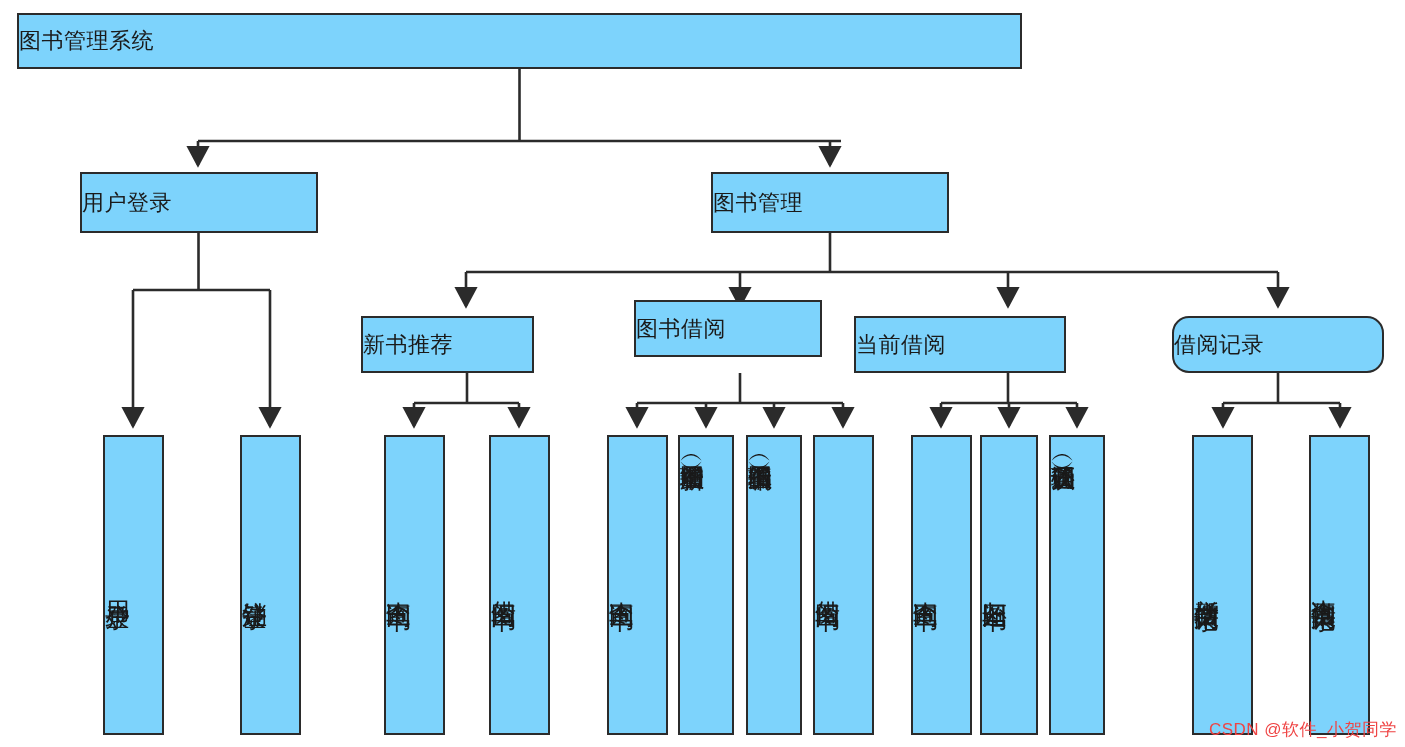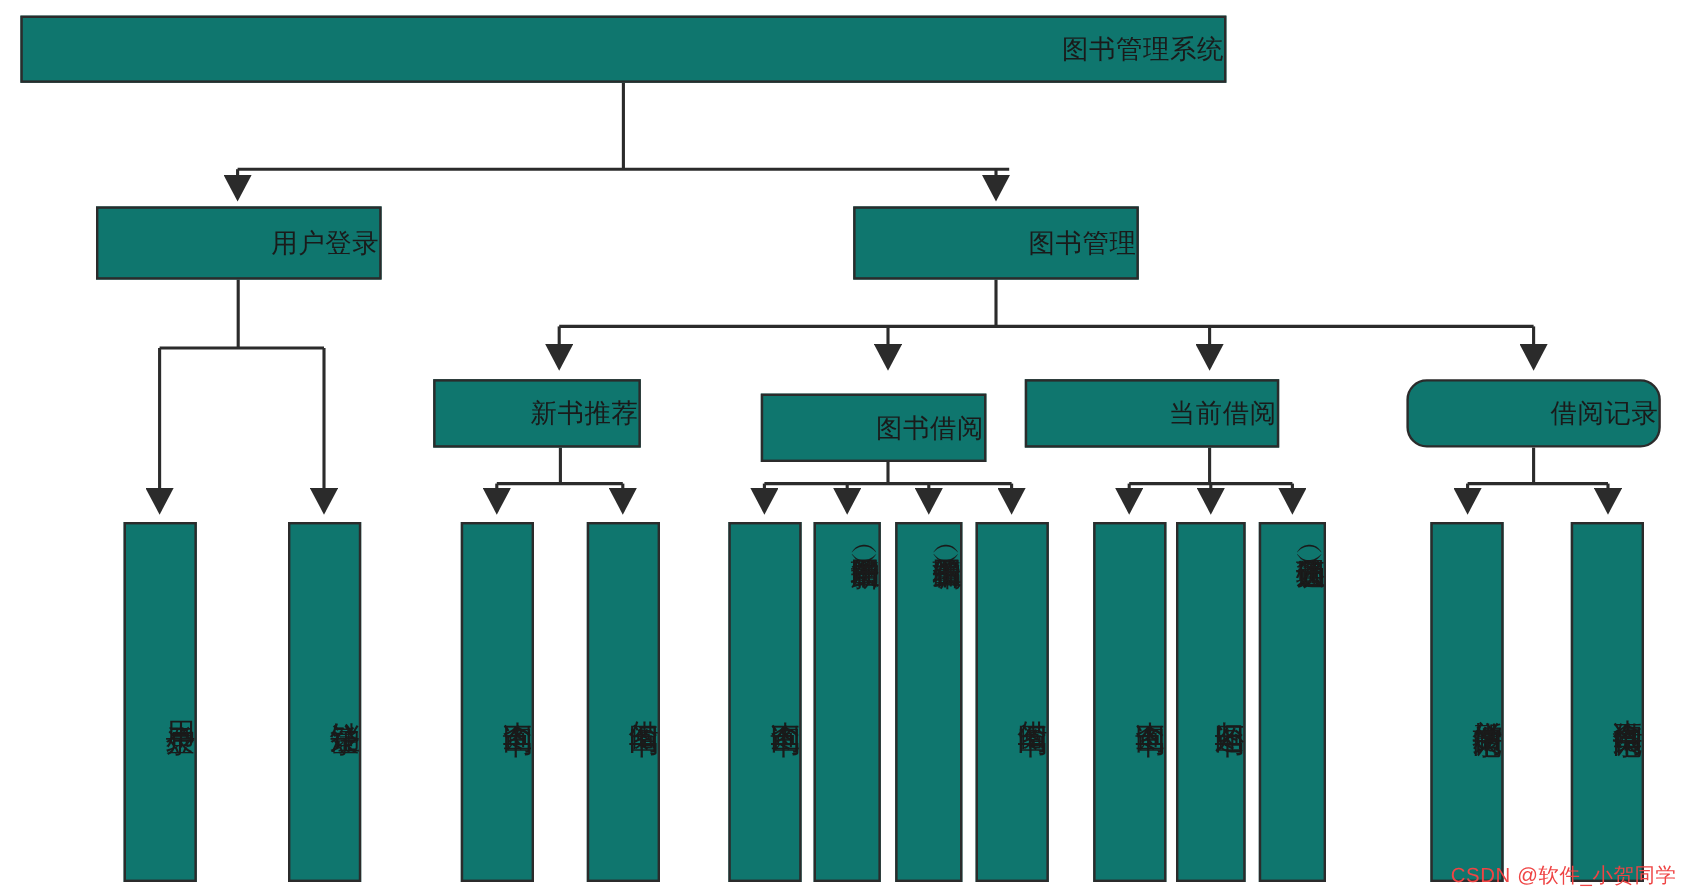--- a/index.html
+++ b/index.html
@@ -22,25 +22,25 @@
     position: absolute;
     left: 0;
     top: 0;
     width: 1405px;
     height: 747px;
     pointer-events: none;
   }
   .node {
     position: absolute;
     box-sizing: border-box;
-    background: #0f766e;
+    background: #7dd3fc;
     border: 2px solid #2b2b2b;
     display: flex;
     align-items: center;
-    justify-content: flex-end;
+    justify-content: flex-start;
     color: #1a1a1a;
     z-index: 2;
   }
   .node .node-label {
     display: block;
     text-align: center;
     line-height: 1.18;
     white-space: pre-line;
   }
   
@@ -145,21 +145,21 @@
   </div>
 
   <div class="node horiz" style="left:711px; top:172px; width:238px; height:61px;">
     <span class="node-label">图书管理</span>
   </div>
 
   <div class="node horiz" style="left:361px; top:316px; width:173px; height:57px;">
     <span class="node-label">新书推荐</span>
   </div>
 
-  <div class="node horiz" style="left:634px; top:328px; width:188px; height:57px;padding-left:44px;">
+  <div class="node horiz" style="left:634px; top:300px; width:188px; height:57px;">
     <span class="node-label">图书借阅</span>
   </div>
 
   <div class="node horiz" style="left:854px; top:316px; width:212px; height:57px;">
     <span class="node-label">当前借阅</span>
   </div>
 
   <div class="node horiz" style="left:1172px; top:316px; width:212px; height:57px;border-radius:17px;">
     <span class="node-label">借阅记录</span>
   </div>

